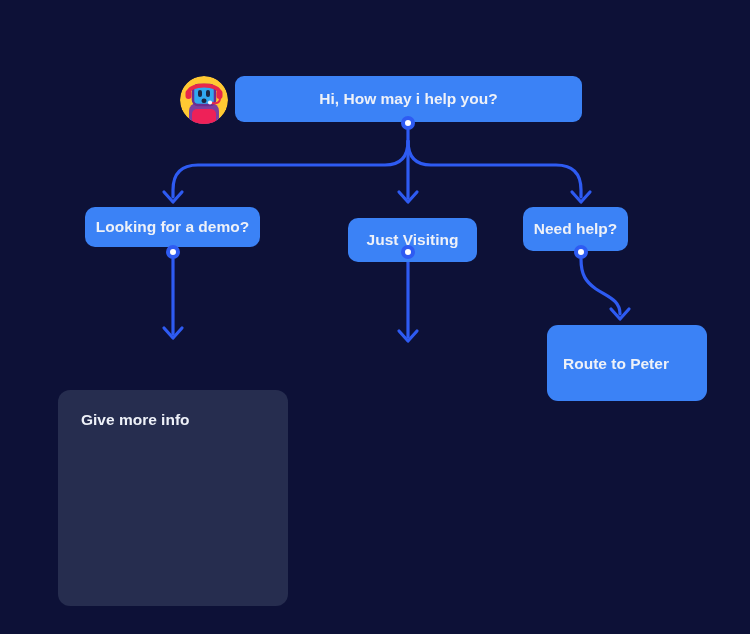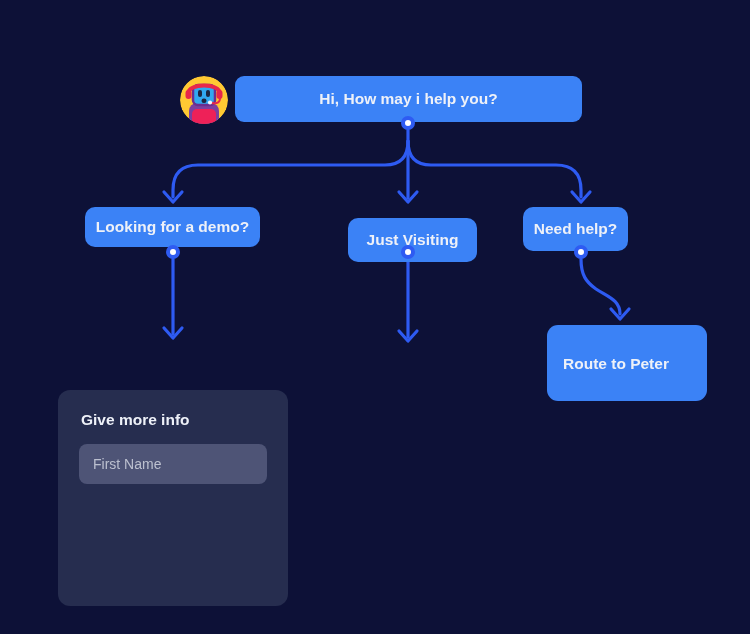--- a/index.html
+++ b/index.html
@@ -180,20 +180,19 @@
     <span>Need help?</span>
   </div>
 
   <div class="port" style="left:401px; top:116px;"></div>
   <div class="port" style="left:166px; top:245px;"></div>
   <div class="port" style="left:401px; top:245px;"></div>
   <div class="port" style="left:574px; top:245px;"></div>
 
   <div class="form-card">
     <div class="form-card-title">Give more info</div>
-    <input class="form-field" type="text" placeholder="First Name" style="">
   </div>
 
   <div class="node outcome outcome-route">
     <span>Route to Peter</span>
   </div>
 
 </div>
 
 </body></html>

